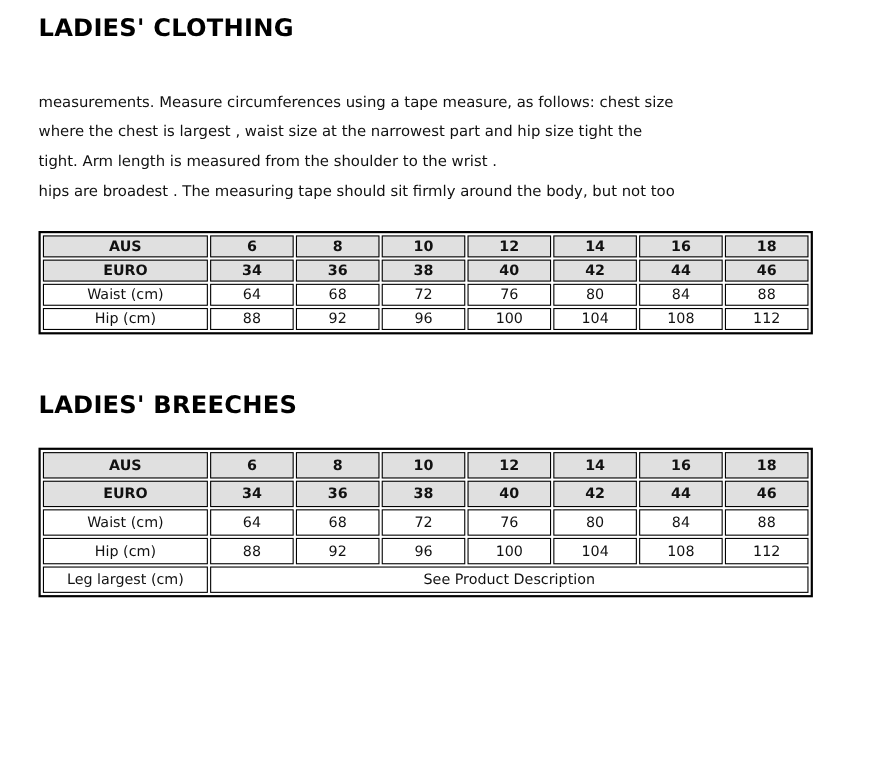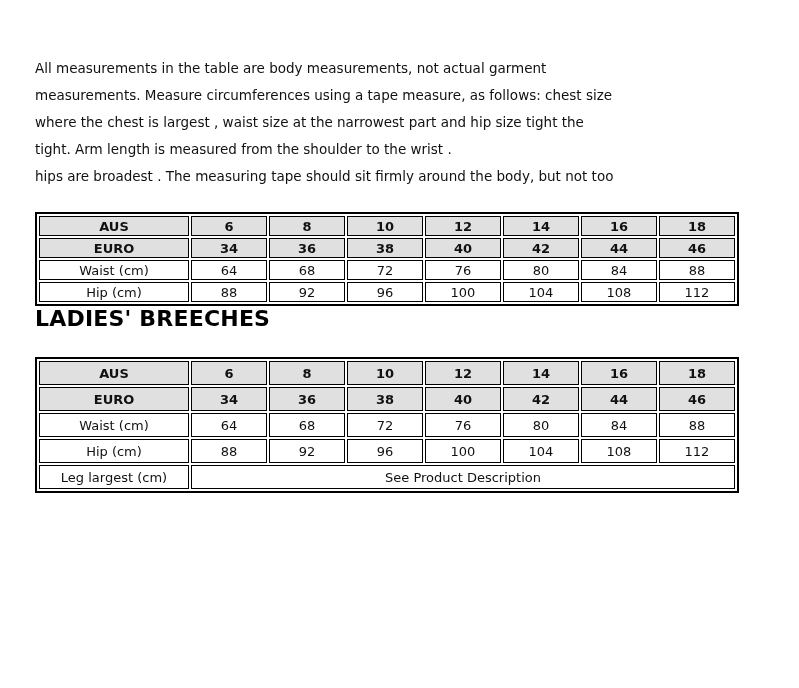--- a/index.html
+++ b/index.html
@@ -44,21 +44,21 @@
   }
   table.size-table {
     border-collapse: separate;
     border-spacing: 2px;
     border: 2px solid var(--border);
     background: var(--page-bg);
     width: 704px;
     table-layout: fixed;
   }
   table.clothing-table { margin-top: 22px; }
-  .breeches-title { }
+  .breeches-title { margin-top: 52px; }
   table.breeches-table { margin-top: 26px; }
   col.label-col { width: 150px; }
   td {
     border: 1px solid var(--border);
     background: var(--cell-bg);
     text-align: center;
     vertical-align: middle;
     font-size: 13px;
     height: 20px;
     padding: 1px 2px;
@@ -68,23 +68,23 @@
   td.hdr {
     background: var(--header-bg);
     font-weight: 700;
   }
 </style>
 </head>
 <body>
 
 <div class="page">
 
+  <h1 class="section-title">LADIES' CLOTHING</h1>
 
   <div class="instructions">
-    <div class="instructions-line">All measurements in the table are body measurements, not actual garment</div>
     <div class="instructions-line">measurements. Measure circumferences using a tape measure, as follows: chest size</div>
     <div class="instructions-line">where the chest is largest , waist size at the narrowest part  and hip size tight the</div>
     <div class="instructions-line">tight. Arm length is measured from the shoulder to the wrist .</div>
     <div class="instructions-line">hips are broadest . The measuring tape should sit firmly around the body, but not too</div>
   </div>
 
   <table class="size-table clothing-table">
     <colgroup>
       <col class="label-col">
         <col>

